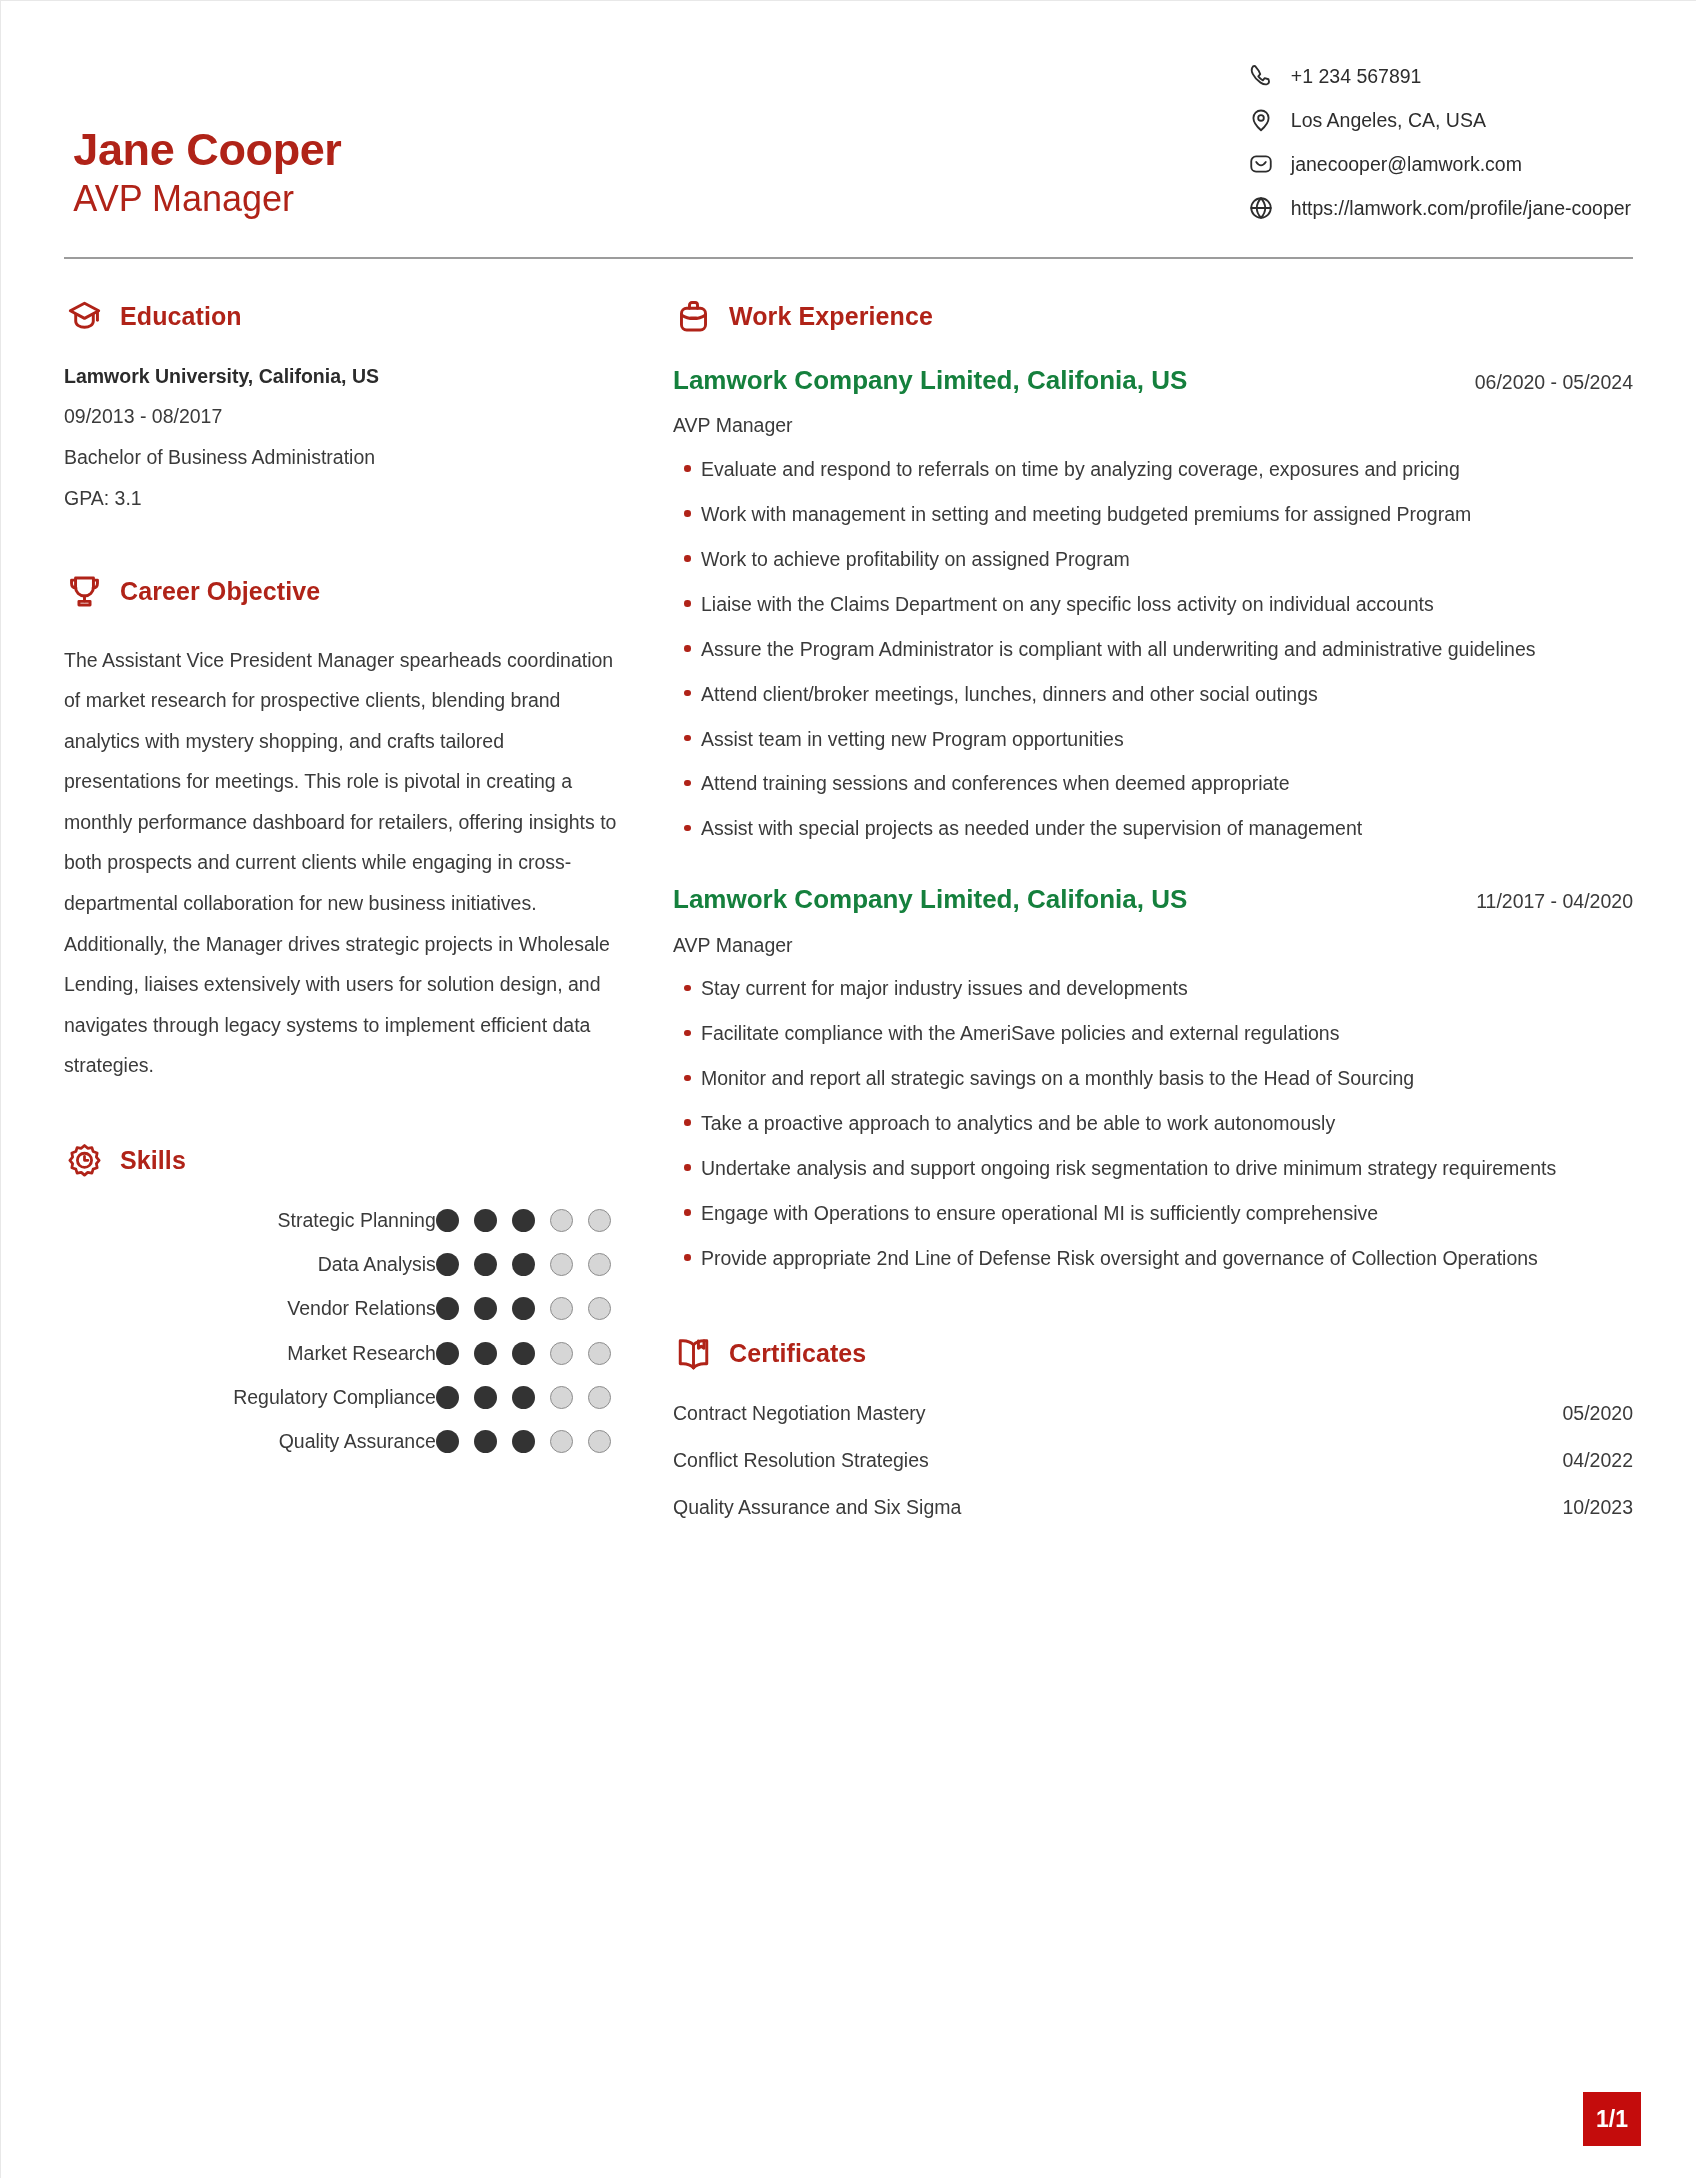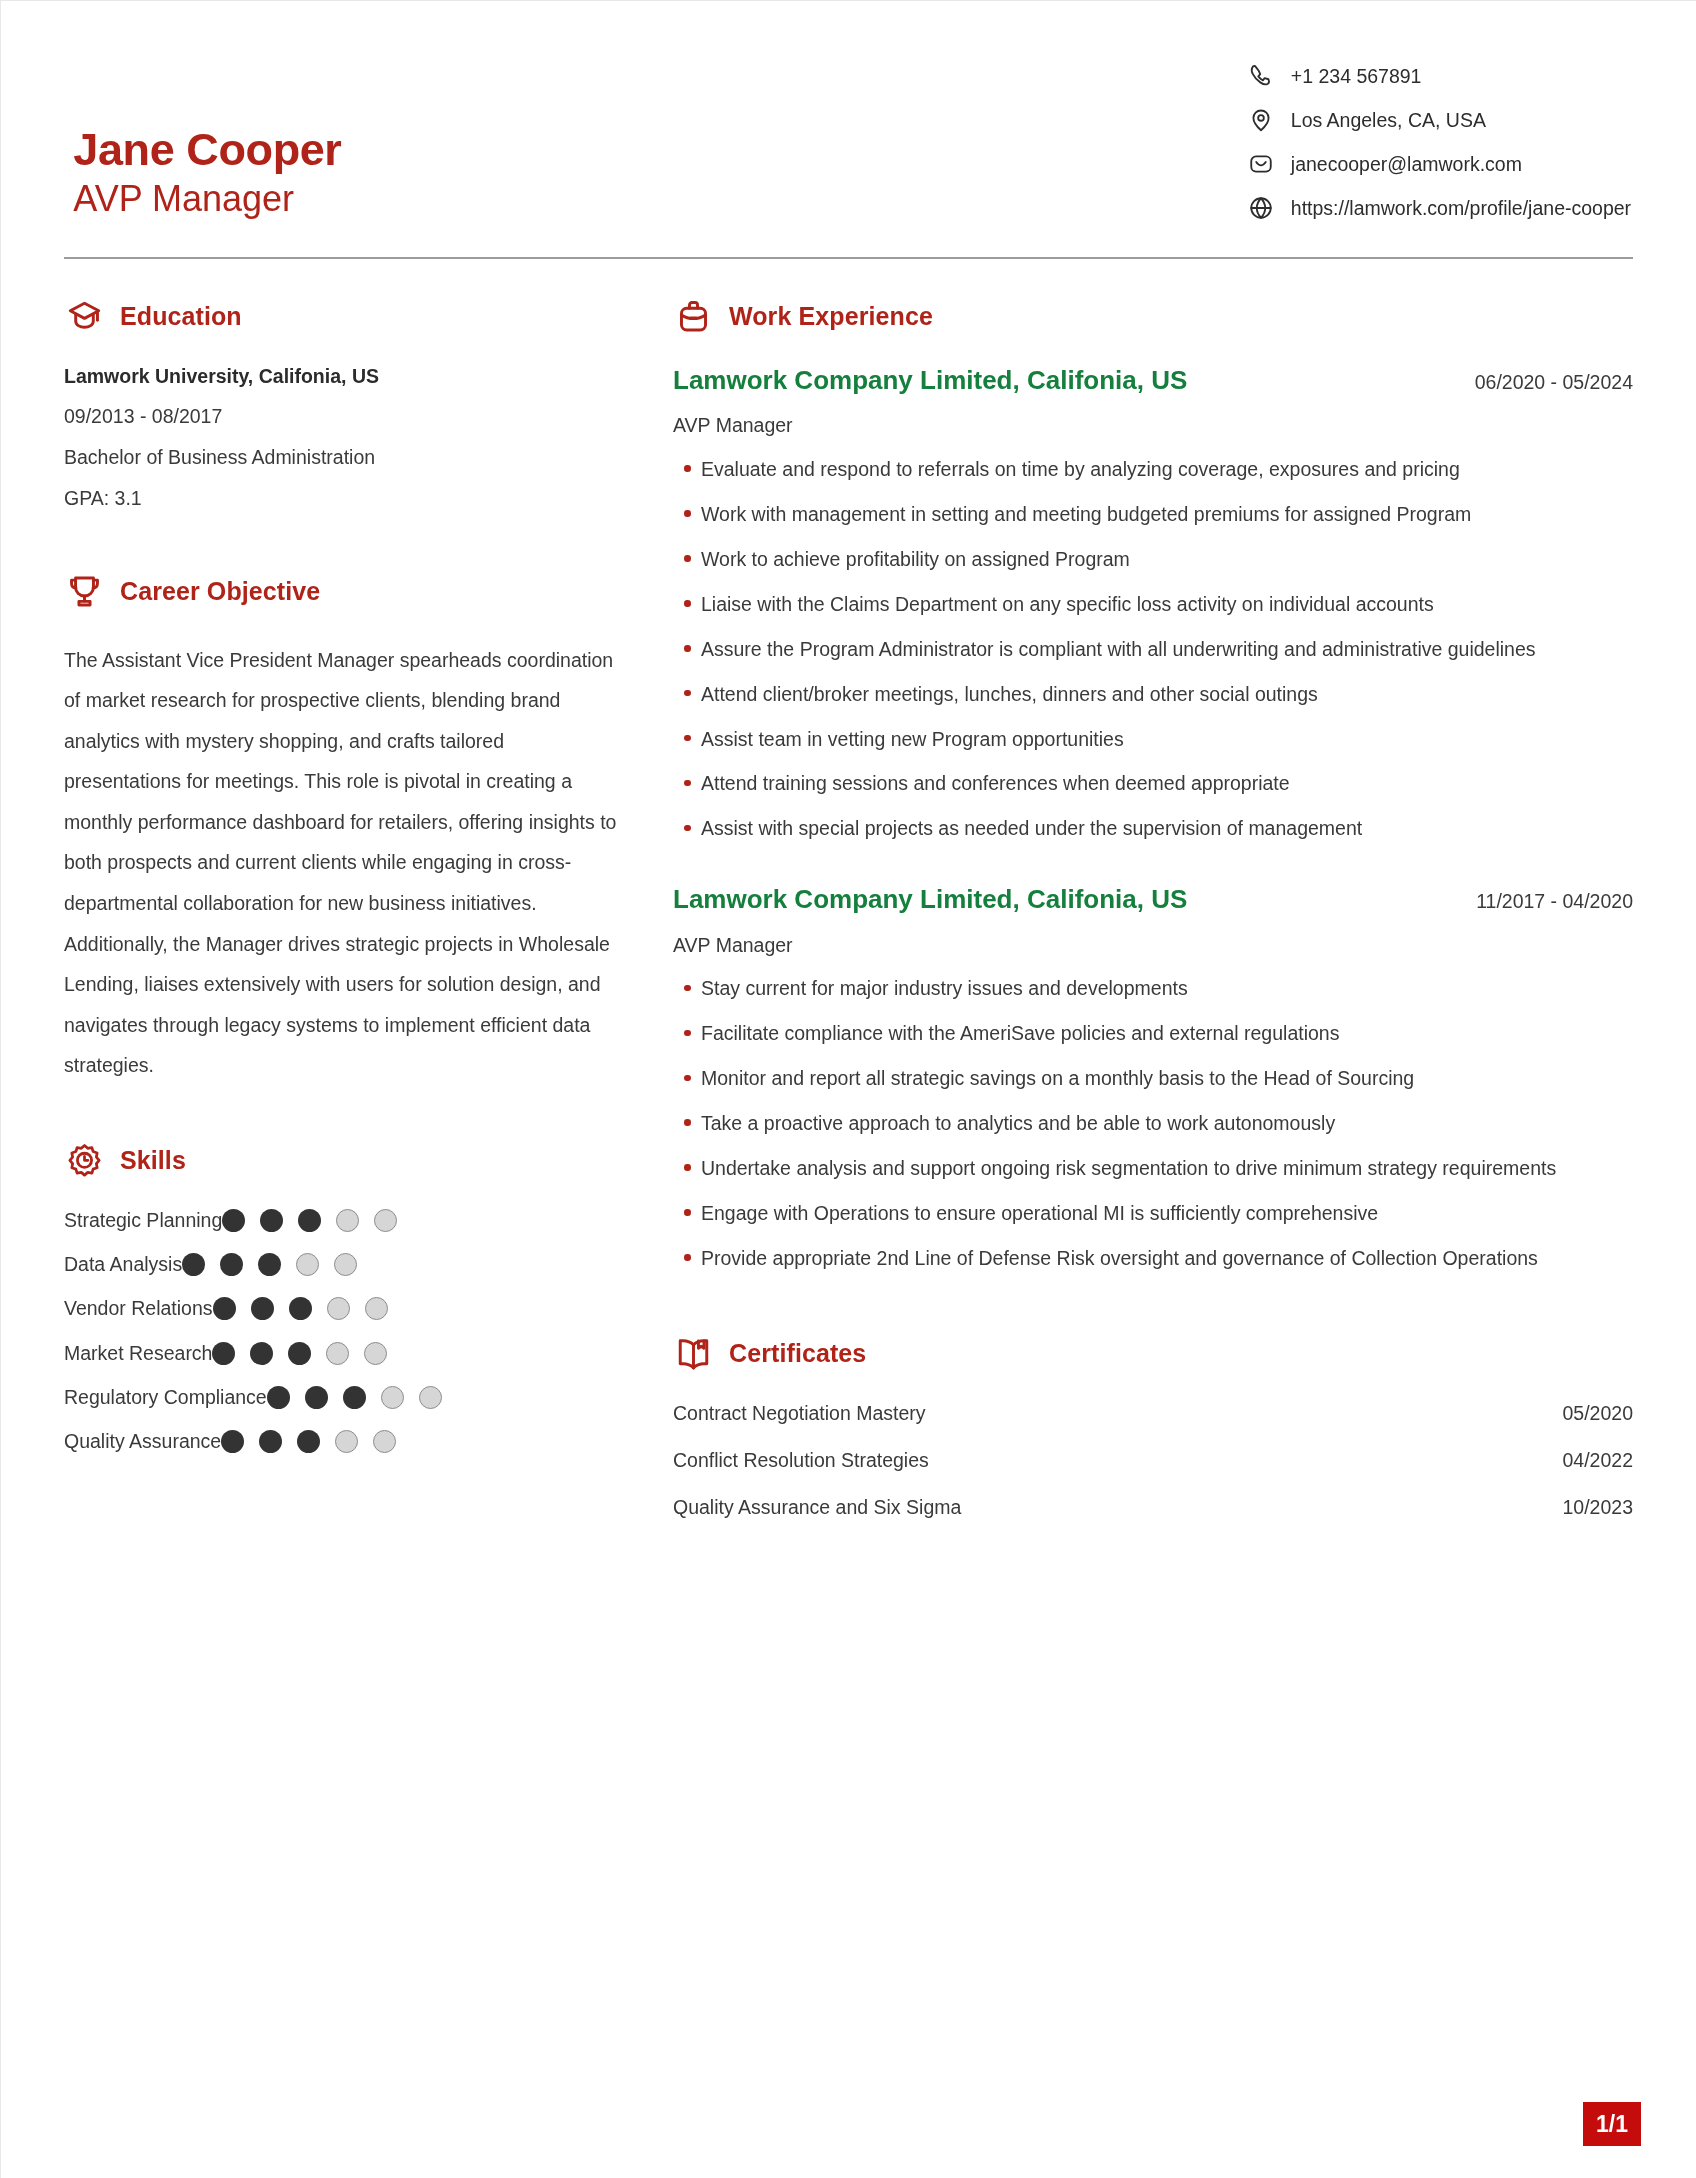--- a/index.html
+++ b/index.html
@@ -128,21 +128,21 @@
     font-size: 19.5px;
     color: #3a3a3a;
     line-height: 2.08;
     text-align: left;
   }
 
   
   .skill-row {
     display: flex;
     align-items: center;
-    justify-content: flex-start;
+    justify-content: flex-end;
     margin-bottom: 21.3px;
   }
   .skill-row:last-child { margin-bottom: 14px; }
   .skill-name {
     font-size: 19.5px;
     color: #3a3a3a;
   }
   .dots { display: flex; gap: 15px; padding-right: 10.2px; }
   .dot {
     width: 23px; height: 23px;
@@ -206,21 +206,21 @@
   }
   .cert-row:last-child { margin-bottom: 0; }
   .cert-name { font-size: 19.5px; color: #3a3a3a; }
   .cert-date { font-size: 19.5px; color: #3a3a3a; white-space: nowrap; }
 
   
   .page-badge {
     position: absolute;
     right: 55px;
     bottom: 32px;
-    width: 58px; height: 44px;
+    width: 58px; height: 54px;
     background: #c40c0c;
     color: #ffffff;
     font-size: 23px;
     font-weight: bold;
     display: flex;
     align-items: center;
     justify-content: center;
   }
 </style>
 </head>

